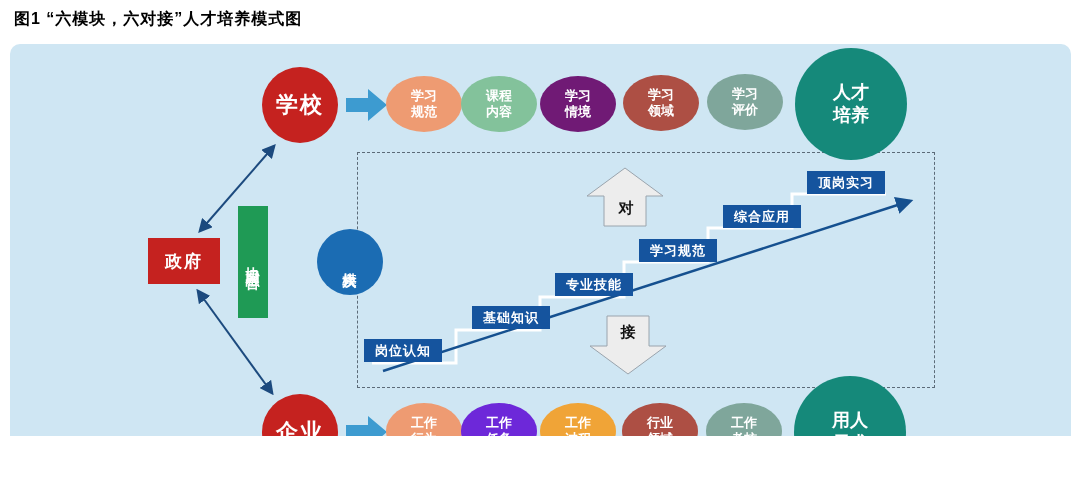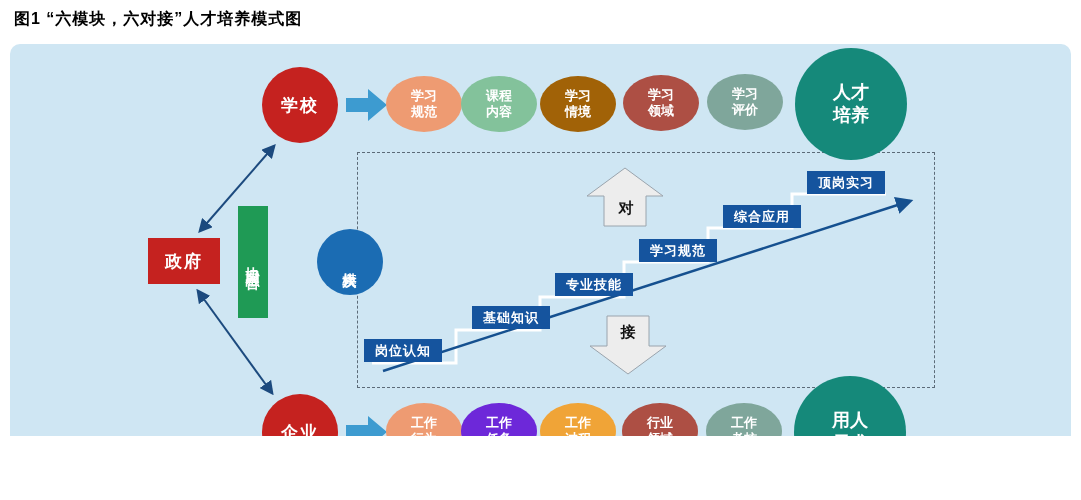--- a/index.html
+++ b/index.html
@@ -5,21 +5,21 @@
   * { margin:0; padding:0; box-sizing:border-box; }
   html,body { background:#ffffff; }
   body { font-family:"Liberation Sans","DejaVu Sans",sans-serif; }
   .canvas { position:relative; width:1081px; height:436px; background:#ffffff; overflow:hidden; }
   .title { position:absolute; left:14px; top:9px; font-size:16px; font-weight:bold; color:#000; letter-spacing:1px; }
   .panel { position:absolute; left:10px; top:44px; width:1061px; height:446px; background:#cfe6f3; border-radius:10px; }
   .dotted { position:absolute; left:357px; top:152px; width:578px; height:236px; border:1px dashed #5c6b78; }
   svg.layer { position:absolute; left:0; top:0; }
   .node { position:absolute; display:flex; align-items:center; justify-content:center;
           color:#fff; font-weight:bold; text-align:center; }
-  .circle76 { width:76px; height:76px; border-radius:50%; background:#c5221f; font-size:17px; letter-spacing:2px; }
+  .circle76 { width:76px; height:76px; border-radius:50%; background:#c5221f; font-size:22px; letter-spacing:2px; }
   .govrect  { width:72px; height:46px; background:#c5221f; font-size:17px; letter-spacing:2px; }
   .synergy  { width:30px; height:112px; background:#1f9a55; font-size:14px;
               writing-mode:vertical-rl; text-orientation:upright; letter-spacing:3px; }
   .modcircle{ width:66px; height:66px; border-radius:50%; background:#1b6cb3; font-size:14px;
               writing-mode:vertical-rl; text-orientation:upright; letter-spacing:1px; }
   .pill { width:76px; height:56px; border-radius:50%; font-size:13px; line-height:1.2; }
   .bigc { width:112px; height:112px; border-radius:50%; font-size:18px; line-height:1.3; }
   .pill span, .bigc span { display:inline-block; width:2.3em; }
   .step { position:absolute; width:78px; height:23px; background:#15549e; color:#fff;
           font-size:13px; font-weight:bold; display:flex; align-items:center; justify-content:center;
@@ -76,21 +76,21 @@
   <div class="node modcircle" style="left:317px;top:229px">
     <span>六模块</span>
   </div>
 
   <div class="node pill" style="left: 386px; top: 76px; background: rgb(238, 155, 114);">
     <span>学习规范</span>
   </div>
   <div class="node pill" style="left: 461px; top: 76px; background: rgb(131, 194, 155);">
     <span>课程内容</span>
   </div>
-  <div class="node pill" style="left: 540px; top: 76px; background: #a16207;">
+  <div class="node pill" style="left: 540px; top: 76px; background: #701a75;">
     <span>学习情境</span>
   </div>
   <div class="node pill" style="left: 623px; top: 75px; background: rgb(173, 79, 68);">
     <span>学习领域</span>
   </div>
   <div class="node pill" style="left: 707px; top: 74px; background: rgb(127, 166, 155); align-items: center;">
     <span>学习评价</span>
   </div>
   <div class="node bigc" style="left: 795px; top: 48px; background: rgb(21, 137, 122);">
     <span>人才培养</span>

